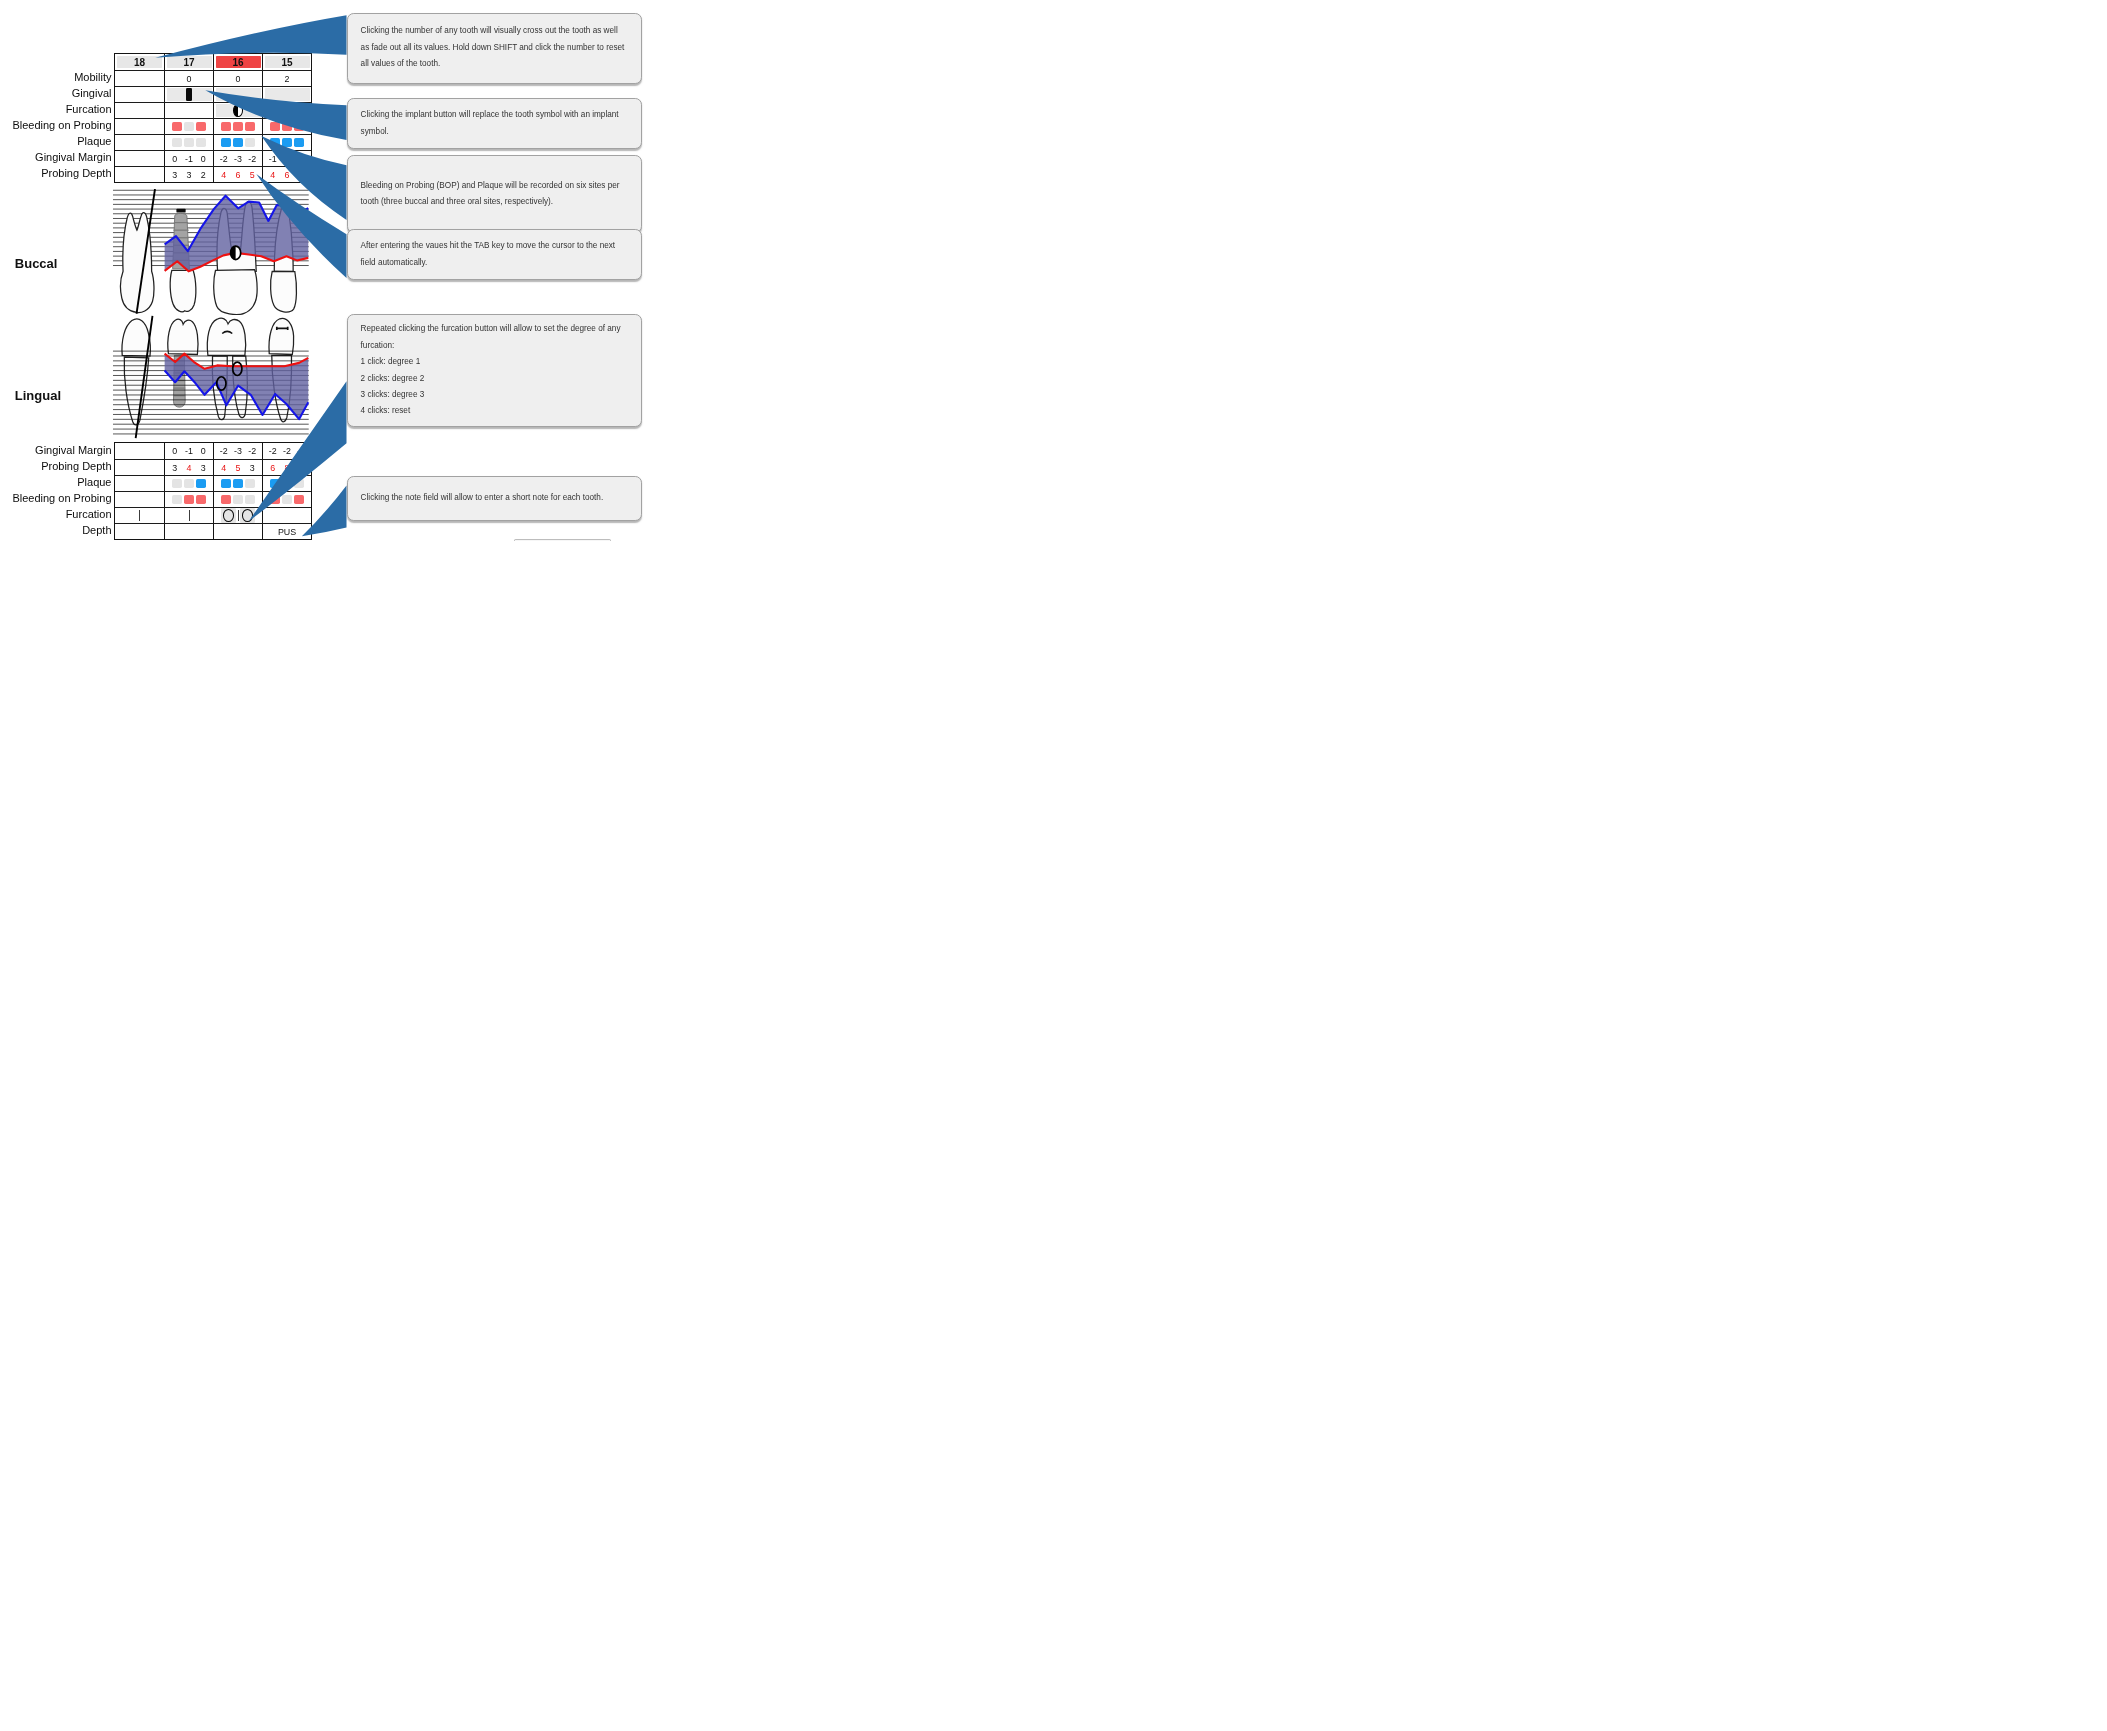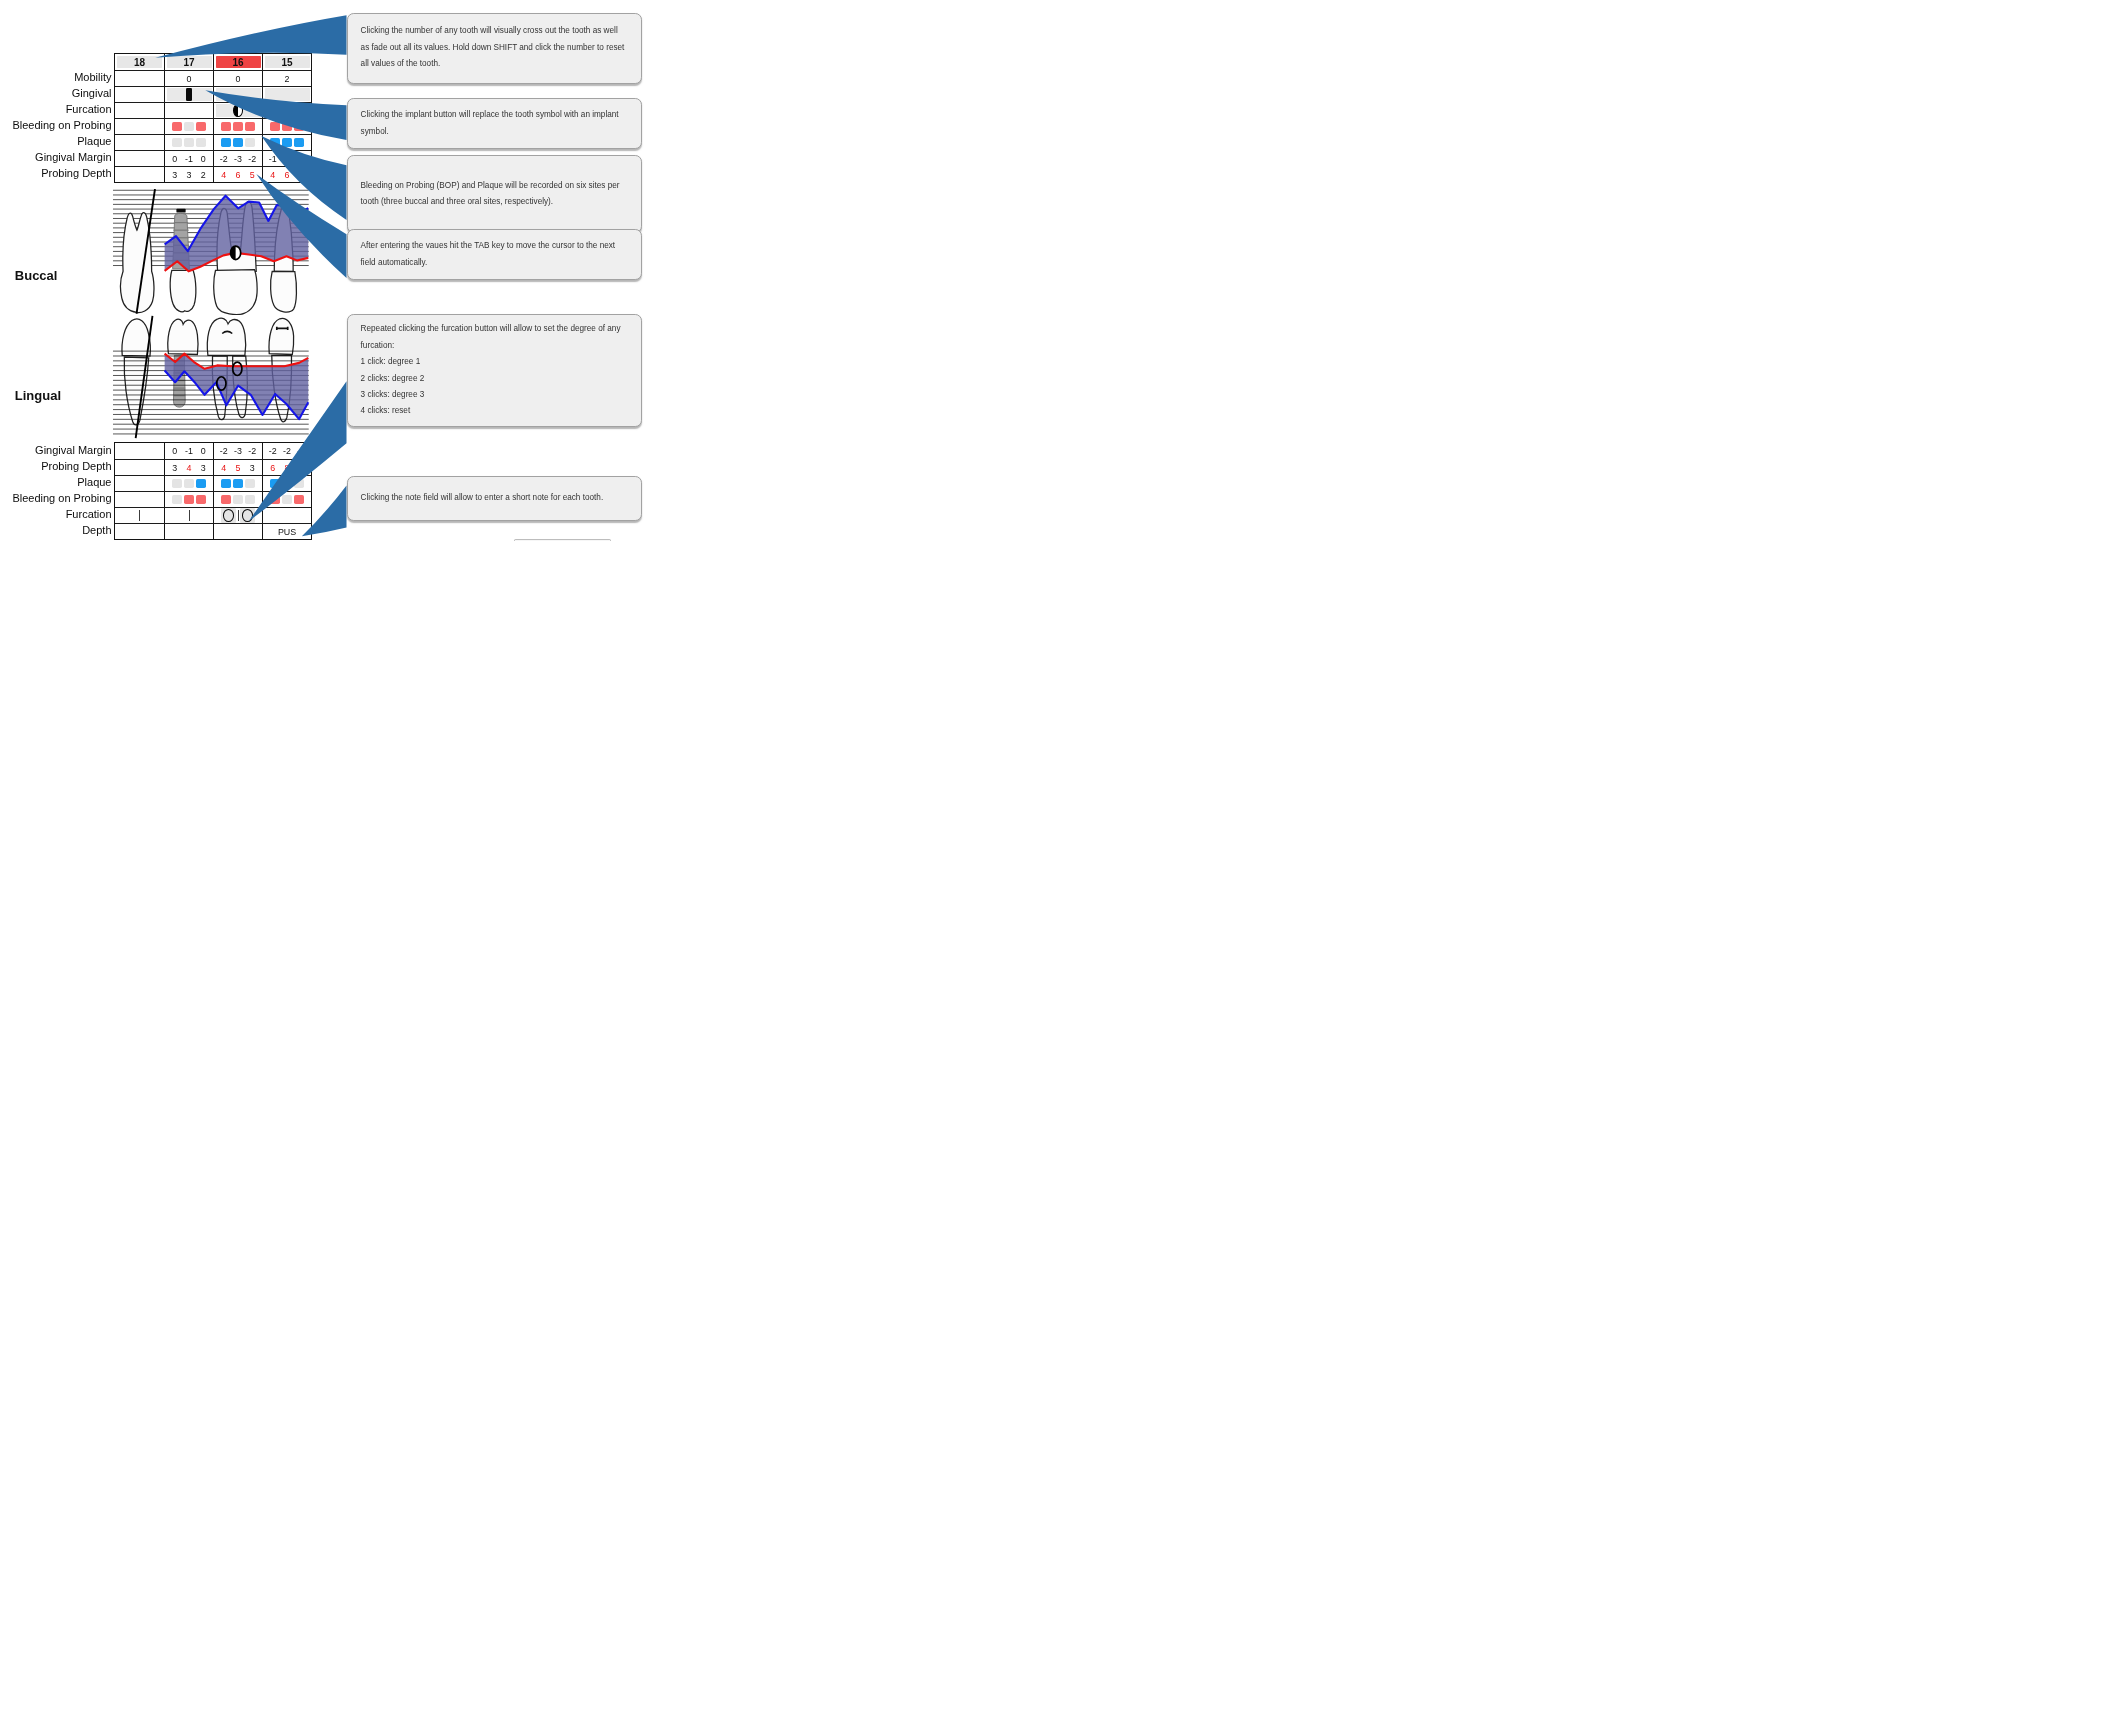--- a/index.html
+++ b/index.html
@@ -171,21 +171,21 @@
         </div>
         <div class="cell">
           <div class="v3" style="color: rgb(232, 20, 20);">4</div>
           <div class="v3" style="color: rgb(232, 20, 20);">6</div>
           <div class="v3" style="color: rgb(232, 20, 20);">7</div>
         </div>
       </div>
     </div>
 </div>
 
-<div class="viewlabel" style="top:268px">Buccal</div>
+<div class="viewlabel" style="top:256px">Buccal</div>
 <svg class="chartsvg" style="top:189px" viewBox="0 0 565 300">
   <g id="buccal-grid">
       <line x1="92" x2="558" y1="3" y2="3" stroke="#111" stroke-width="1.7"></line>
       <line x1="92" x2="558" y1="14.2" y2="14.2" stroke="#111" stroke-width="1.7"></line>
       <line x1="92" x2="558" y1="25.4" y2="25.4" stroke="#111" stroke-width="1.7"></line>
       <line x1="92" x2="558" y1="36.599999999999994" y2="36.599999999999994" stroke="#111" stroke-width="1.7"></line>
       <line x1="92" x2="558" y1="47.8" y2="47.8" stroke="#111" stroke-width="1.7"></line>
       <line x1="92" x2="558" y1="59" y2="59" stroke="#111" stroke-width="1.7"></line>
       <line x1="92" x2="558" y1="70.19999999999999" y2="70.19999999999999" stroke="#111" stroke-width="1.7"></line>
       <line x1="92" x2="558" y1="81.39999999999999" y2="81.39999999999999" stroke="#111" stroke-width="1.7"></line>

